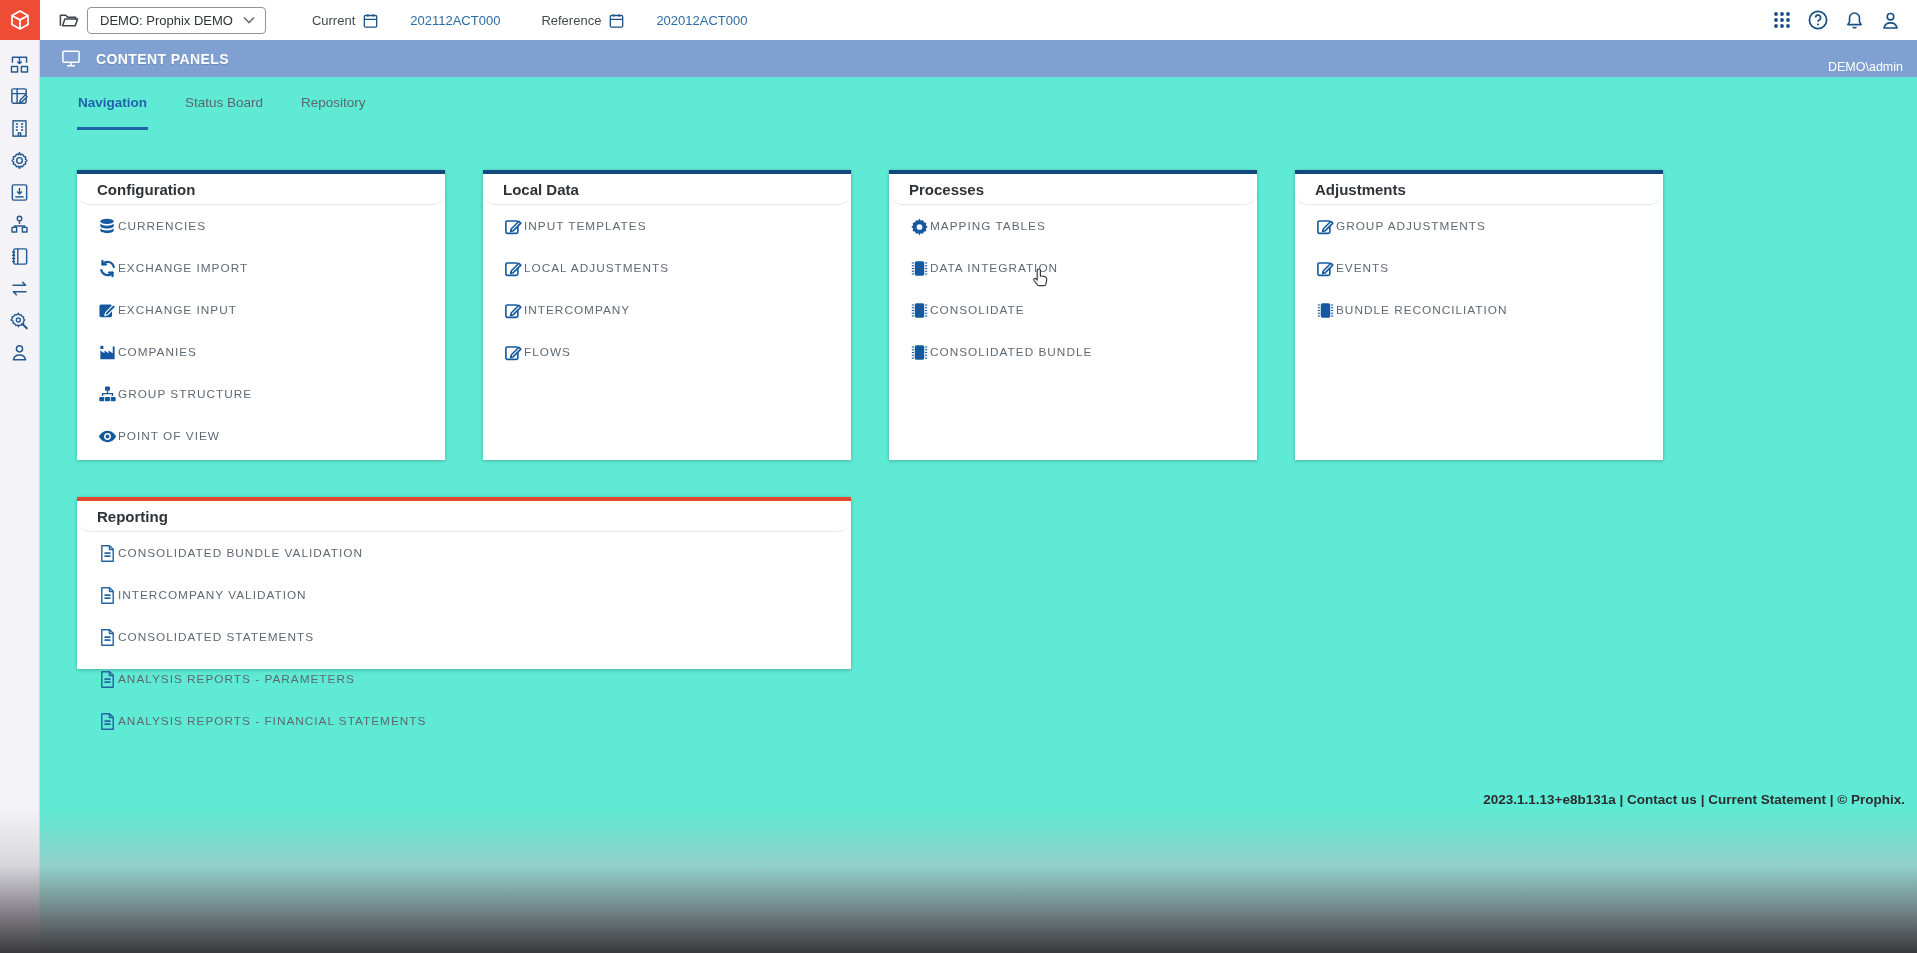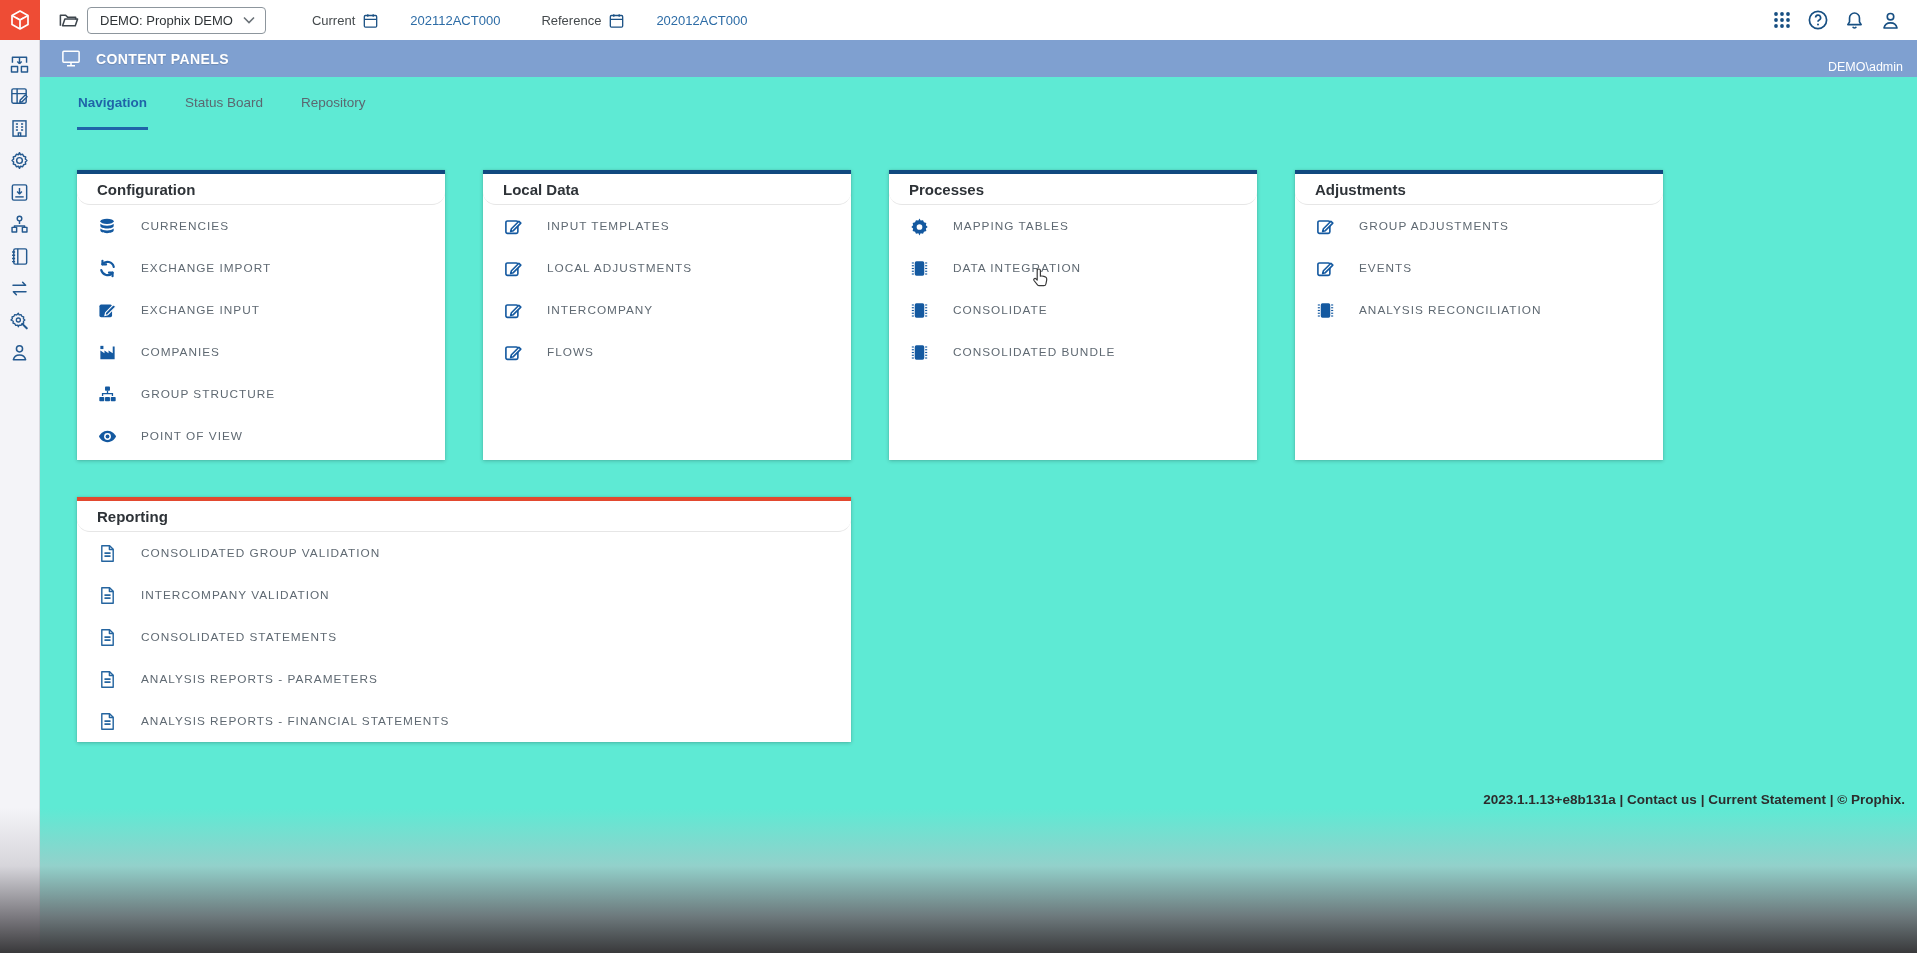--- a/index.html
+++ b/index.html
@@ -32,23 +32,23 @@
   .bluebar-user { position:absolute; right:14px; bottom:3px; color:#fff; font-size:12.5px; }
 
   
   .tabs { position:absolute; left:77px; top:95px; display:flex; gap:36px; }
   .tab { background:none; border:none; padding:0 1px 17px; font-family:inherit; font-size:13.5px; color:#5b6770; cursor:pointer; border-bottom:3px solid transparent; }
   .tab.active { color:#1f64a8; font-weight:bold; border-bottom-color:#1f64a8; }
 
   
   .cards-row { position:absolute; left:77px; top:170px; display:flex; gap:38px; }
   .card { width:368px; height:290px; background:#fff; border-top:4px solid #11497f; box-shadow:0 1px 4px rgba(0,0,0,.22), 0 0 1px rgba(0,0,0,.12); }
-  .card--wide { position:absolute; left:77px; top:497px; width:774px; height:245px; }
+  .card--wide { position:absolute; left:77px; top:497px; width:774px; height:172px; }
   .card-title { margin:0; padding:7px 20px 6px; font-size:15px; font-weight:bold; color:#2e3338; border-bottom:1px solid #e6e6e6;border-radius:13px; }
-  .card-item { display:flex; align-items:center; gap:24px; height:42px; padding:0 20px; text-decoration:none; cursor:pointer; }
+  .card-item { display:flex; align-items:center; gap:1px; height:42px; padding:0 20px; text-decoration:none; cursor:pointer; }
   .item-icon { width:20px; height:20px; color:#1459a0; display:flex; align-items:center; justify-content:center; flex:none; }
   .card--wide .item-icon { color:#2565a0; }
   .item-label { font-size:11.8px; letter-spacing:1px; color:#5f6972; white-space:nowrap; }
 
   
   .footer { position:absolute; right:12px; top:792px; font-size:13.5px; font-weight:600; color:#2d2d2d; }
   .footer a { color:#2d2d2d; text-decoration:none; cursor:pointer; }
 
   
   .fade { position:absolute; left:0; right:0; bottom:0; height:145px; pointer-events:none;
@@ -461,38 +461,38 @@
                 <rect x="1.9" y="9.4" width="2.2" height="1.2"></rect>
                 <rect x="1.9" y="12.3" width="2.2" height="1.2"></rect>
                 <rect x="1.9" y="15.2" width="2.2" height="1.2"></rect>
                 <rect x="15.9" y="3.6" width="2.2" height="1.2"></rect>
                 <rect x="15.9" y="6.5" width="2.2" height="1.2"></rect>
                 <rect x="15.9" y="9.4" width="2.2" height="1.2"></rect>
                 <rect x="15.9" y="12.3" width="2.2" height="1.2"></rect>
                 <rect x="15.9" y="15.2" width="2.2" height="1.2"></rect>
               </svg>
             </span>
-    <span class="item-label">ANALYSIS RECONCILIATION</span>
+    <span class="item-label">BUNDLE RECONCILIATION</span>
   </a>
         </div>
   </section>
     </div>
   <div id="wide-slot">
       <section class="card card--wide" style="border-top-color: rgb(226, 73, 47);">
     <h2 class="card-title">Reporting</h2>
     <div class="card-items">
           <a class="card-item">
     <span class="item-icon">
               <svg width="19" height="19" viewBox="0 0 20 20" fill="none" stroke="currentColor" stroke-width="1.5" stroke-linejoin="round">
                 <path d="M4 1.8h8.2L16 5.6v12.6H4z"></path>
                 <path d="M12 1.8v4h4"></path>
                 <path d="M6.8 9.6h6.4M6.8 12.8h6.4" stroke-width="1.7"></path>
               </svg>
             </span>
-    <span class="item-label">CONSOLIDATED GROUP VALIDATION</span>
+    <span class="item-label">CONSOLIDATED BUNDLE VALIDATION</span>
   </a>
           <a class="card-item">
     <span class="item-icon">
               <svg width="19" height="19" viewBox="0 0 20 20" fill="none" stroke="currentColor" stroke-width="1.5" stroke-linejoin="round">
                 <path d="M4 1.8h8.2L16 5.6v12.6H4z"></path>
                 <path d="M12 1.8v4h4"></path>
                 <path d="M6.8 9.6h6.4M6.8 12.8h6.4" stroke-width="1.7"></path>
               </svg>
             </span>
     <span class="item-label">INTERCOMPANY VALIDATION</span>

